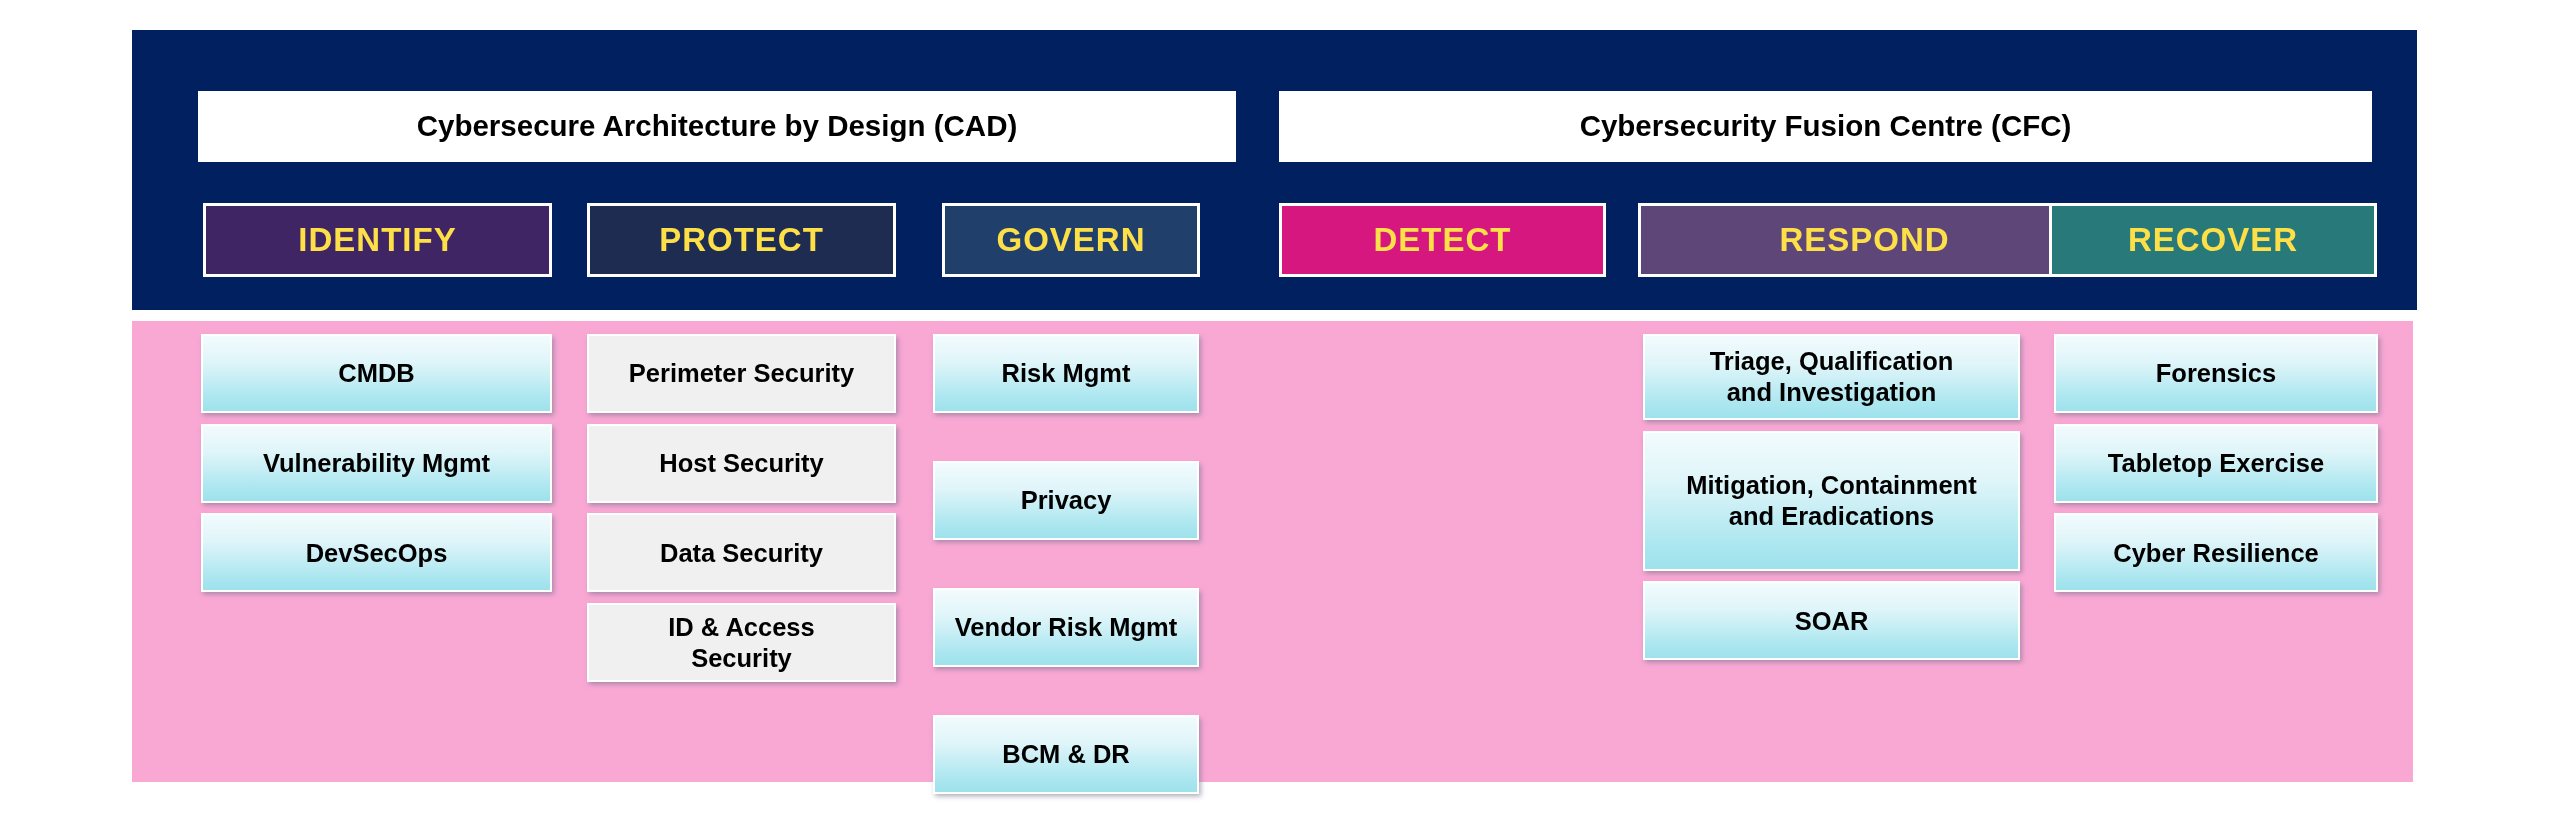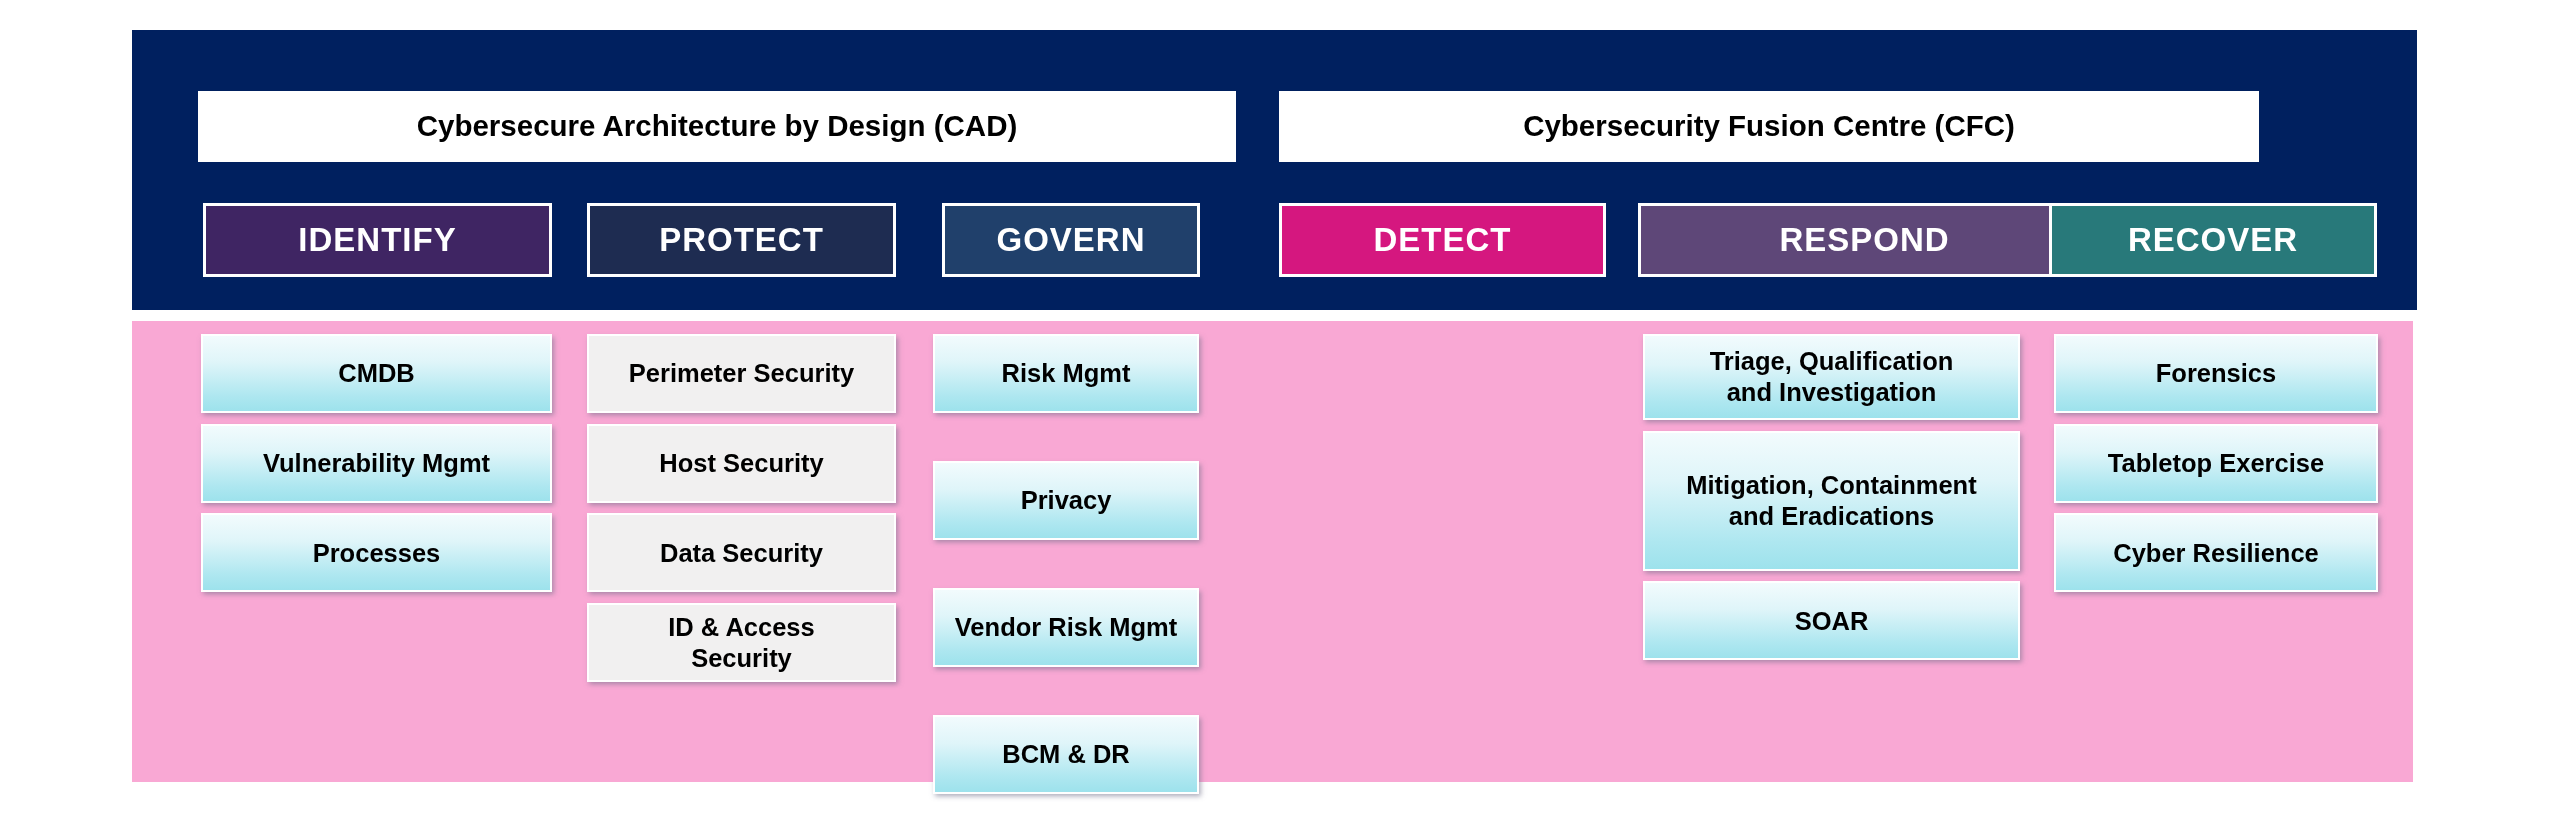--- a/index.html
+++ b/index.html
@@ -11,25 +11,25 @@
   .header-band{
     position:absolute;left:132px;top:29.5px;width:2285px;height:280px;
     background:#00205F;
   }
   .title-bar{
     position:absolute;top:61px;height:71px;background:#ffffff;
     display:flex;align-items:center;justify-content:center;
     font-weight:bold;font-size:29.5px;color:#000;
   }
   .title-bar.cad{left:66px;width:1038px;}
-  .title-bar.cfc{left:1147px;width:980px;}
+  .title-bar.cfc{left:1147px;width:1093px;}
   .phase{
     position:absolute;top:173px;height:74px;box-sizing:border-box;
     border:3.9px solid #ffffff;display:flex;align-items:center;justify-content:center;
-    color:#ffffff;font-weight:bold;font-size:33px;letter-spacing:1px;
+    color:#fde047;font-weight:bold;font-size:33px;letter-spacing:1px;
   }
   .phase.identify{left:71px;width:349px;background:#3F2563;}
   .phase.protect {left:455px;width:309px;background:#1E2C51;}
   .phase.govern  {left:810px;width:258px;background:#20406B;}
   .phase.detect  {left:1147px;width:327px;background:#D5177F;}
   .phase.respond {left:1506px;width:453px;background:#5E4778;}
   .phase.recover {left:1917px;width:328px;background:#28797A;}
   
   .body-panel{
     position:absolute;left:132px;top:321px;width:2281px;height:461px;
@@ -78,21 +78,21 @@
     <div class="phase detect">DETECT</div>
     <div class="phase respond">RESPOND</div>
     <div class="phase recover">RECOVER</div>
   </div>
 
   <div class="body-panel">
 
     <div class="col col1">
       <div class="item cyan">CMDB</div>
       <div class="item cyan">Vulnerability Mgmt</div>
-      <div class="item cyan">Processes</div>
+      <div class="item cyan">DevSecOps</div>
     </div>
 
     <div class="col col2">
       <div class="item gray">Perimeter Security</div>
       <div class="item gray">Host Security</div>
       <div class="item gray">Data Security</div>
       <div class="item gray wrap-narrow">ID &amp; Access Security</div>
     </div>
 
     <div class="col col3">

